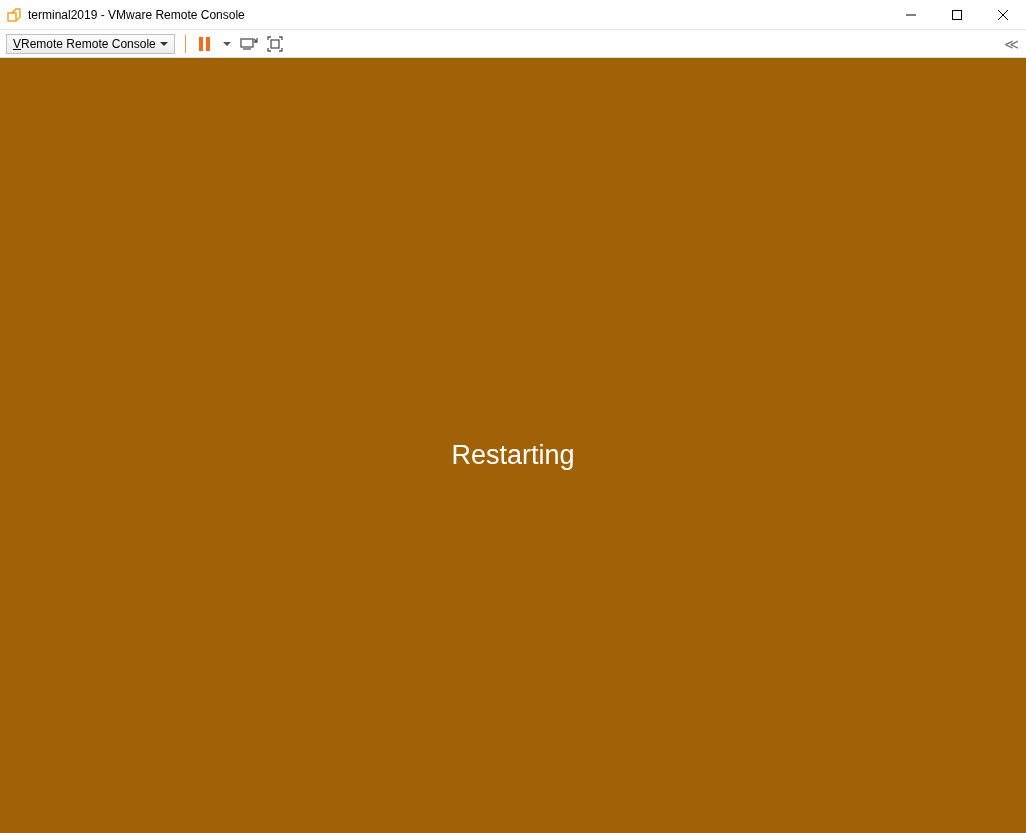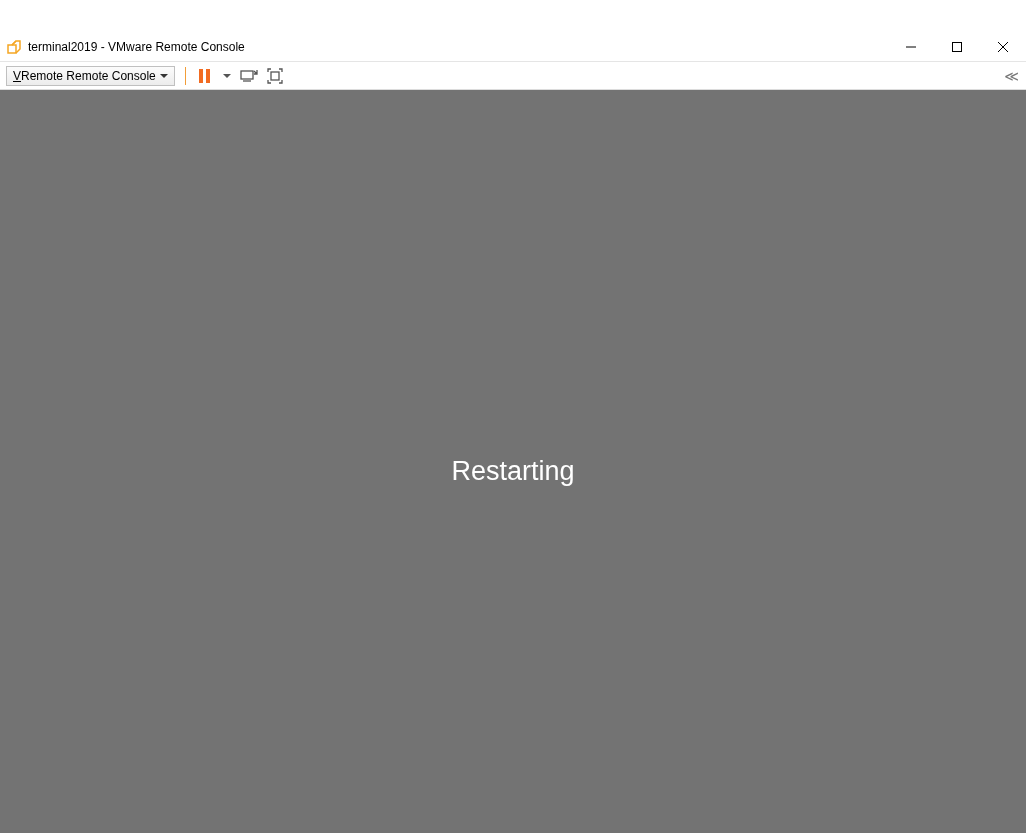--- a/index.html
+++ b/index.html
@@ -15,21 +15,20 @@
     
     .titlebar {
       height: 30px;
       background: #ffffff;
       display: flex;
       align-items: center;
       padding-left: 6px;
       font-size: 12px;
       color: #000000;
       border-bottom: 1px solid #e5e5e5;
-      margin-top: 32px;
     }
     .titlebar .app-icon {
       width: 16px;
       height: 16px;
       margin-right: 6px;
       display: flex;
       align-items: center;
       justify-content: center;
     }
     .titlebar .title-text {
@@ -112,21 +111,21 @@
     .tb-collapse {
       font-size: 14px;
       color: #777;
       letter-spacing: -3px;
       cursor: pointer;
       padding: 0 4px;
     }
     
     .guest-screen {
       flex: 1;
-      background: #737373;
+      background: #a16207;
       display: flex;
       align-items: center;
       justify-content: center;
     }
     .restart-text {
       color: #ffffff;
       font-size: 27px;
       font-weight: 300;
       font-family: "Segoe UI Light", "Segoe UI", sans-serif;
       transform: translateY(10px);

